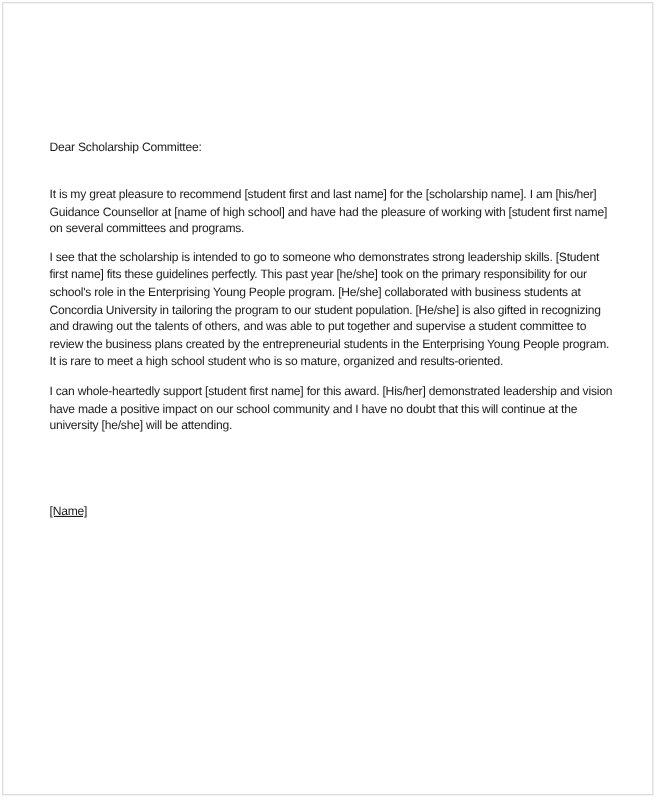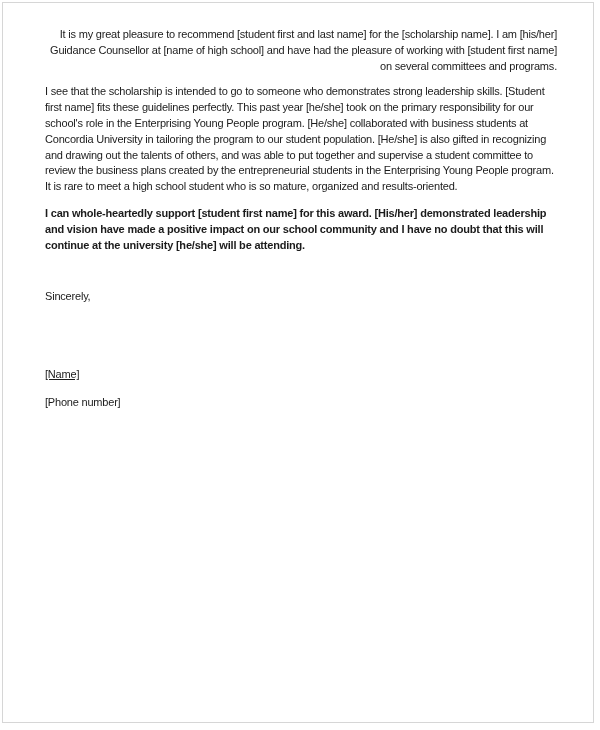--- a/index.html
+++ b/index.html
@@ -35,40 +35,39 @@
     top: 0;
     width: 512px;
     font-size: 11px;
     line-height: 15.8px;
     letter-spacing: -0.2px;
   }
   .letter p {
     margin: 0;
   }
   .salutation { margin-top: 127px !important; }
-  .para-1     { margin-top: 27px  !important; text-align: right; }
+  .para-1     { margin-top: 27px  !important; }
   .para-2     { margin-top: 10px  !important; }
-  .para-3     { margin-top: 11px  !important; font-weight: bold; }
+  .para-3     { margin-top: 11px  !important; }
   .closing    { margin-top: 36px  !important; }
   .sig-name   { margin-top: 62px  !important; text-decoration: underline; }
   .sig-line   { margin-top: 12px  !important; }
 </style>
 </head>
 <body>
 
 <div class="page-border"></div>
 
 <div class="letter">
+  <p class="salutation">Dear Scholarship Committee:</p>
 
   <p class="para-1">It is my great pleasure to recommend [student first and last name] for the [scholarship name]. I am [his/her] Guidance Counsellor at [name of high school] and have had the pleasure of working with [student first name] on several committees and programs.</p>
 
   <p class="para-2">I see that the scholarship is intended to go to someone who demonstrates strong leadership skills. [Student first name] fits these guidelines perfectly. This past year [he/she] took on the primary responsibility for our school's role in the Enterprising Young People program. [He/she] collaborated with business students at Concordia University in tailoring the program to our student population. [He/she] is also gifted in recognizing and drawing out the talents of others, and was able to put together and supervise a student committee to review the business plans created by the entrepreneurial students in the Enterprising Young People program. It is rare to meet a high school student who is so mature, organized and results-oriented.</p>
 
   <p class="para-3">I can whole-heartedly support [student first name] for this award. [His/her] demonstrated leadership and vision have made a positive impact on our school community and I have no doubt that this will continue at the university [he/she] will be attending.</p>
 
-  <p class="closing">Sincerely,</p>
 
   <p class="sig-name">[Name]</p>
 
 
 
-  <p class="sig-line">[Phone number]</p>
 </div>
 
 </body></html>

